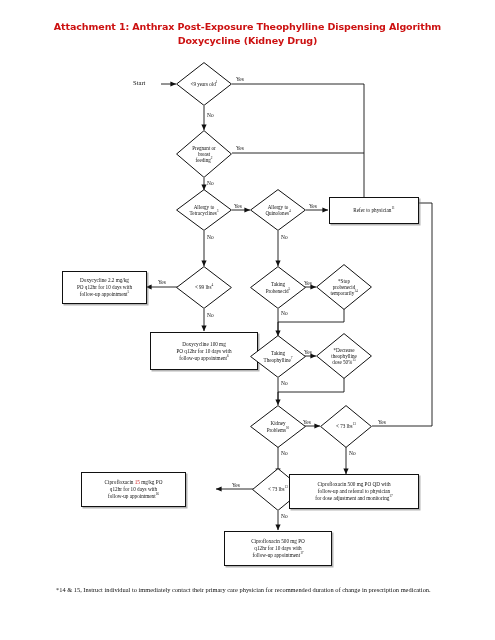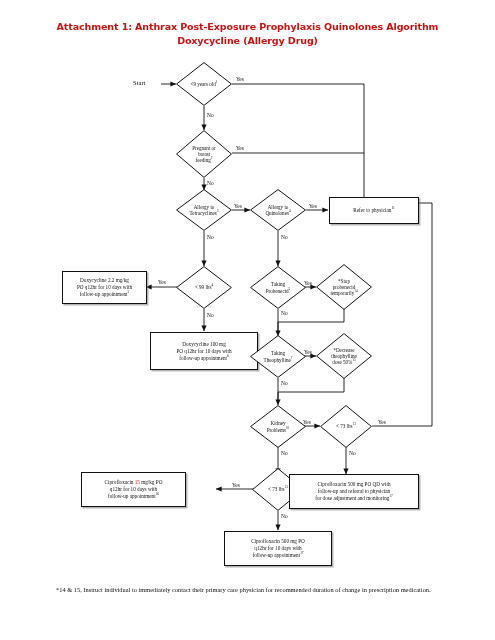--- a/index.html
+++ b/index.html
@@ -80,22 +80,22 @@
     position:absolute;left:56px;top:585px;width:396px;
     font-size:6.4px;line-height:10.5px;color:#111;
   }
 </style>
 </head>
 <body>
 
 <div id="page">
 
   <div class="title">
-    <span class="l1">Attachment 1:   Anthrax Post-Exposure Prophylaxis Quinolones Algorithm</span>
-    <span class="l2">Doxycycline (Allergy Drug)</span>
+    <span class="l1">Attachment 1:   Anthrax Post-Exposure Theophylline Dispensing Algorithm</span>
+    <span class="l2">Doxycycline (Kidney Drug)</span>
   </div>
 
   <svg id="wires" viewBox="0 0 495 640" xmlns="http://www.w3.org/2000/svg">
     <defs>
       <marker id="ah" markerWidth="7" markerHeight="7" refX="5.6" refY="2.6" orient="auto" markerUnits="userSpaceOnUse">
         <path d="M0,0 L5.8,2.6 L0,5.2 z" fill="#111"></path>
       </marker>
     </defs>
     <g stroke="#111" stroke-width="0.9" fill="none">
 

